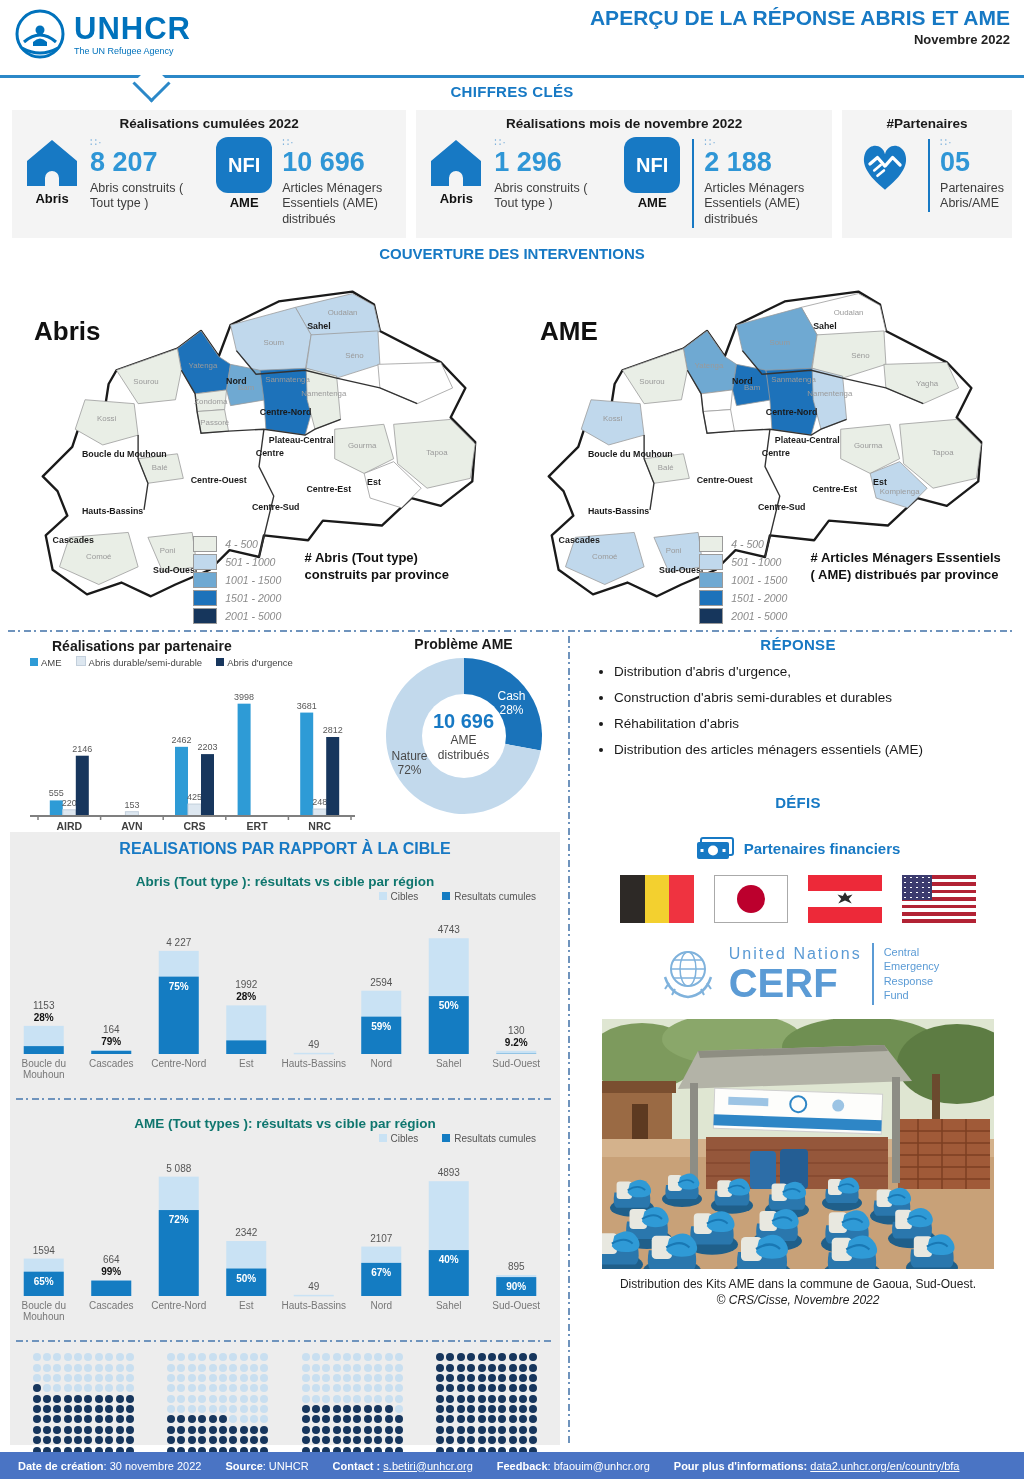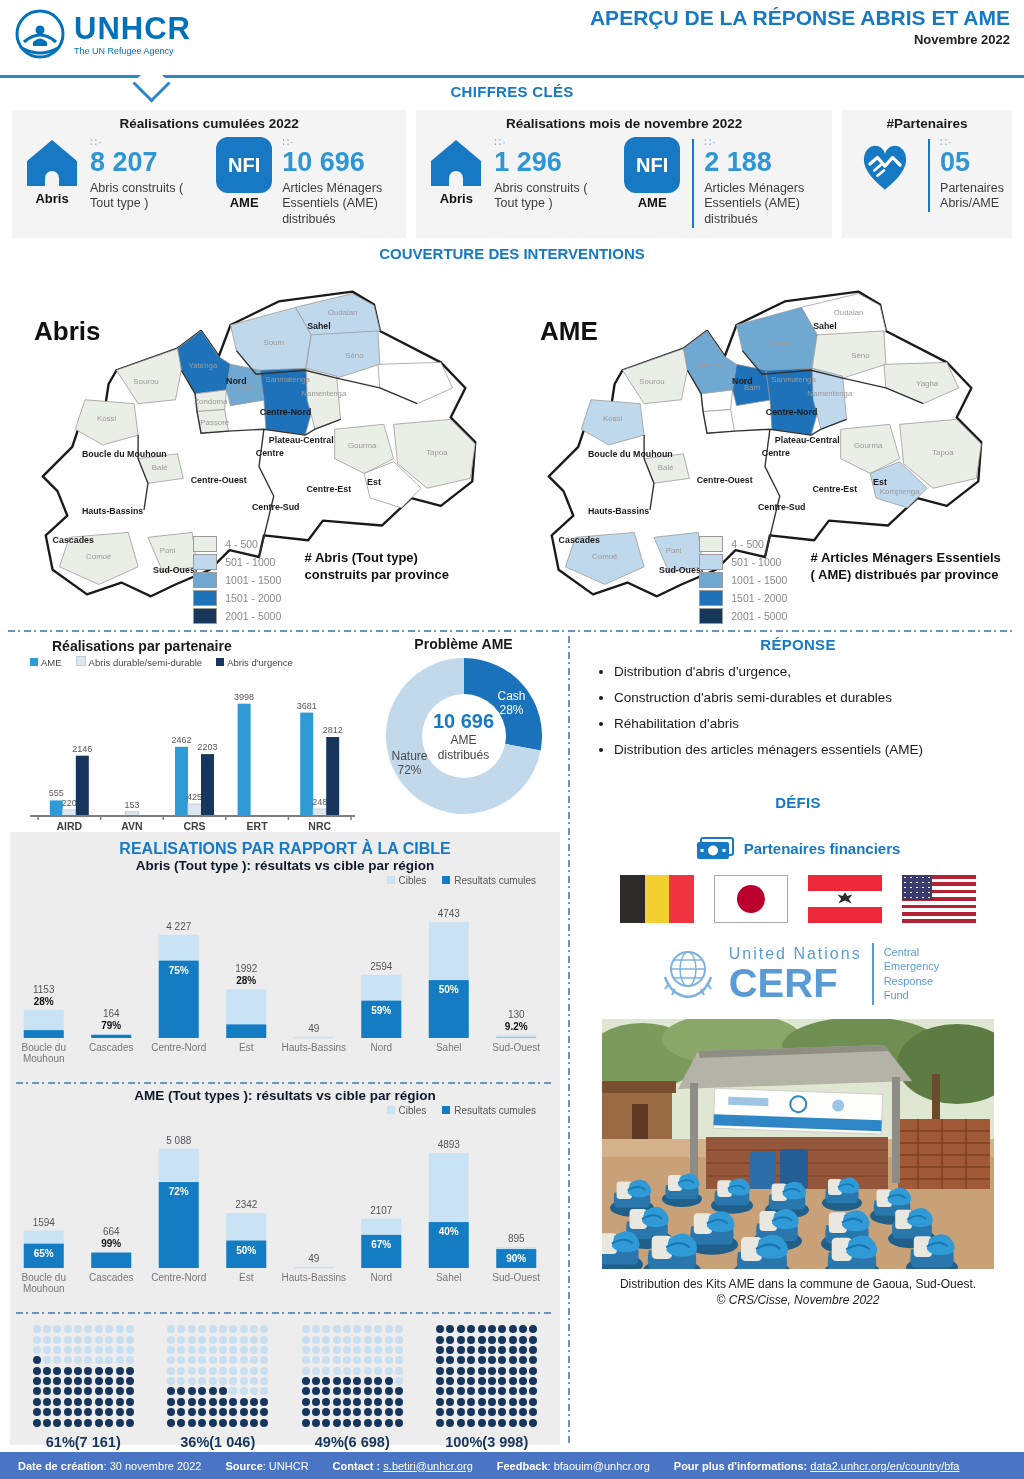--- a/index.html
+++ b/index.html
@@ -43,21 +43,21 @@
   
   .cov-title{position:absolute;top:245px;left:0;width:100%;text-align:center;
     font-size:15px;font-weight:bold;color:#1779c4;}
   .maps-row{position:absolute;top:264px;left:6px;right:6px;height:364px;display:flex;}
   .map-box{position:relative;width:50%;height:100%;}
   .map-box svg.bfmap{position:absolute;left:0;top:6px;width:100%;height:344px;}
   .map-big-label{position:absolute;left:28px;top:52px;font-size:26px;font-weight:bold;color:#111;}
   .map-legend{position:absolute;left:37%;bottom:2px;z-index:2;}
   .lg-row{display:flex;align-items:center;gap:8px;margin-bottom:2px;}
   .lg-sw{display:inline-block;width:22px;height:14px;border:1px solid #9a9a9a;}
-  .lg-tx{font-size:10.5px;color:#8a8a8a;}
+  .lg-tx{font-size:10.5px;color:#8a8a8a;font-style:italic;}
   .map-caption{position:absolute;left:59%;bottom:44px;width:40%;z-index:2;
     font-size:13px;font-weight:bold;color:#111;line-height:1.35;}
   .rlab{font-size:9px;font-weight:bold;fill:#1a1a1a;text-anchor:middle;}
   .plab{font-size:8px;fill:#9a9a9a;text-anchor:middle;}
 
   .dash-h{height:2px;background-image:repeating-linear-gradient(90deg,#6f94bd 0 7px,transparent 7px 10px,#6f94bd 10px 12px,transparent 12px 16px);}
   .dash-v{width:2px;background-image:repeating-linear-gradient(180deg,#6f94bd 0 7px,transparent 7px 10px,#6f94bd 10px 12px,transparent 12px 16px);}
   .sep-maps{position:absolute;top:630px;left:8px;right:8px;}
 
   
@@ -107,22 +107,22 @@
   .cerf-bar{width:2px;background:#5b9bd5;align-self:stretch;}
   .cerf-right{font-size:11px;color:#5b9bd5;line-height:1.3;}
 
   .photo{display:block;margin:14px auto 0;width:392px;height:250px;}
   .photo-cap{margin-top:8px;text-align:center;font-size:12px;color:#222;}
   .photo-credit{text-align:center;font-size:12px;font-style:italic;color:#222;margin-top:2px;}
 
   
   .targets{position:absolute;left:0;top:196px;width:550px;height:613px;background:#ededed;}
   .targets-h{margin-top:8px;font-size:16px;font-weight:bold;color:#1779c4;text-align:center;}
-  .tchart-title{font-size:13.5px;font-weight:bold;color:#0f172a;text-align:center;margin-top:0;}
-  .tchart-legend{display:flex;justify-content:flex-end;gap:16px;font-size:10px;color:#555;margin:2px 24px 0 0;}
+  .tchart-title{font-size:13.5px;font-weight:bold;color:#0f766e;text-align:center;margin-top:16px;}
+  .tchart-legend{display:flex;justify-content:flex-end;gap:24px;font-size:10px;color:#555;margin:2px 24px 0 0;}
   .tchart-legend .sw{display:inline-block;width:8px;height:8px;margin-right:4px;}
   .tsep{margin:4px 6px;}
   .waffles{display:flex;justify-content:space-around;margin-top:10px;padding:0 6px;}
   .waffle{width:128px;text-align:center;}
   .waffle-grid{width:106px;margin:0 auto;line-height:0;}
   .wd{display:inline-block;width:8px;height:8px;border-radius:50%;margin:1.2px;}
   .waffle-pct{font-size:14.5px;font-weight:bold;color:#17365d;margin-top:6px;}
   .waffle-desc{font-size:10.5px;color:#333;margin-top:5px;line-height:1.35;}
 
   

